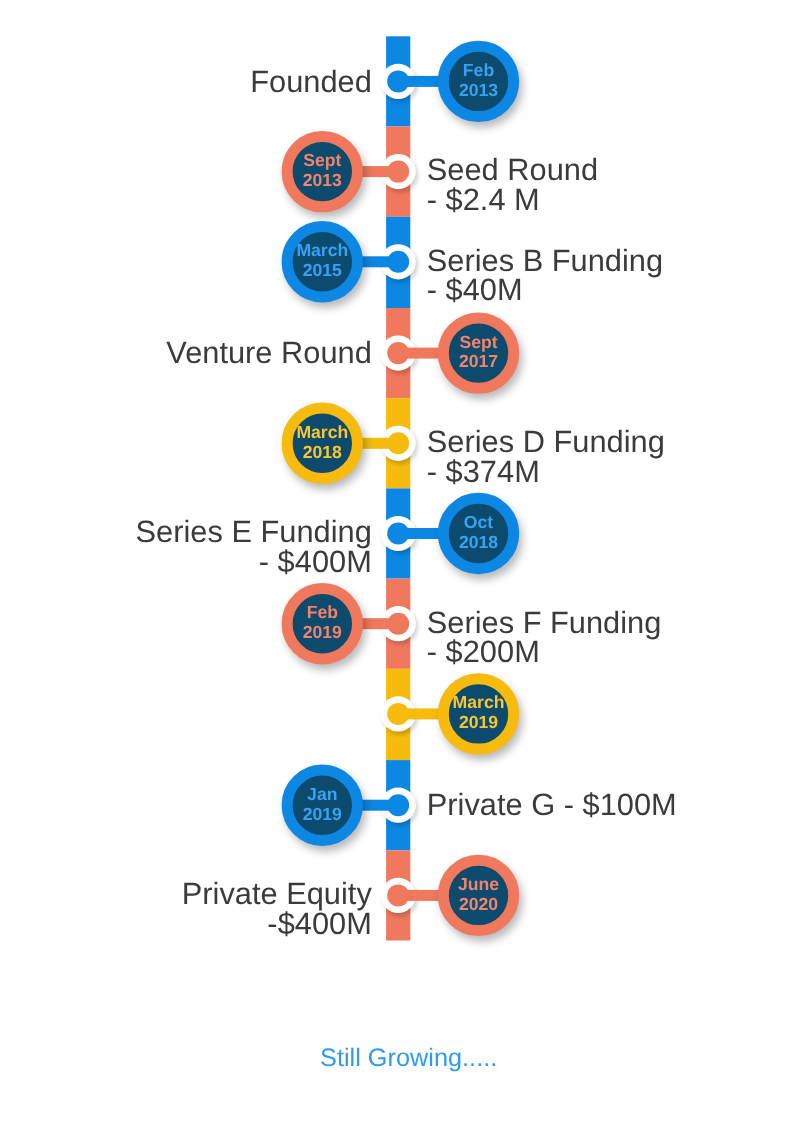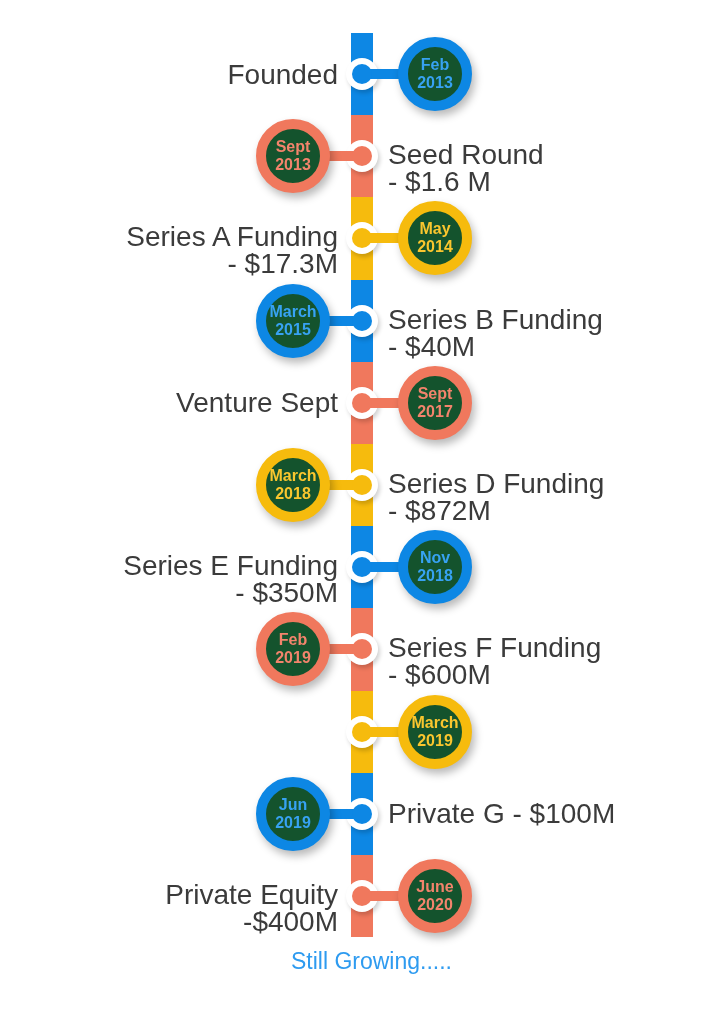--- a/index.html
+++ b/index.html
@@ -45,21 +45,21 @@
     position:absolute; top:50%; margin-top:-5px; height:10px;
     background:var(--c); z-index:4;
   }
   .row.right .connector { left:362px; width:44px; }
   .row.left  .connector { left:318px; width:44px; }
 
   
   .date-circle {
     position:absolute; top:50%; margin-top:-37px;
     width:54px; height:54px; border-radius:50%;
-    background:#14532d; border:10px solid var(--c);
+    background:#0c4a6e; border:10px solid var(--c);
     z-index:6;
     display:flex; align-items:center; justify-content:center;
     box-shadow:3px 5px 8px rgba(0,0,0,0.28);
   }
   .row.right .date-circle { left:398px; }
   .row.left  .date-circle { left:256px; }
 
   .date-text {
     color:var(--ct);
     font-size:16px; line-height:18px; font-weight:600;
@@ -100,98 +100,86 @@
       <div class="core"></div>
       <div class="date-circle">
         <div class="date-text">Feb
 2013</div>
       </div>
     </div>
 
     <div class="row orange left">
       <div class="seg"></div>
       <div class="label two">Seed Round
-- $1.6 M</div>
+- $2.4 M</div>
       <div class="ring"></div>
       <div class="connector"></div>
       <div class="core"></div>
       <div class="date-circle">
         <div class="date-text">Sept
 2013</div>
       </div>
     </div>
 
-    <div class="row yellow right">
-      <div class="seg"></div>
-      <div class="label two">Series A Funding
-- $17.3M</div>
-      <div class="ring"></div>
-      <div class="connector"></div>
-      <div class="core"></div>
-      <div class="date-circle">
-        <div class="date-text">May
-2014</div>
-      </div>
-    </div>
 
     <div class="row blue left">
       <div class="seg"></div>
       <div class="label two">Series B Funding
 - $40M</div>
       <div class="ring"></div>
       <div class="connector"></div>
       <div class="core"></div>
       <div class="date-circle">
         <div class="date-text">March
 2015</div>
       </div>
     </div>
 
     <div class="row orange right">
       <div class="seg"></div>
-      <div class="label">Venture Sept</div>
+      <div class="label">Venture Round</div>
       <div class="ring"></div>
       <div class="connector"></div>
       <div class="core"></div>
       <div class="date-circle">
         <div class="date-text">Sept
 2017</div>
       </div>
     </div>
 
     <div class="row yellow left">
       <div class="seg"></div>
       <div class="label two">Series D Funding
-- $872M</div>
+- $374M</div>
       <div class="ring"></div>
       <div class="connector"></div>
       <div class="core"></div>
       <div class="date-circle">
         <div class="date-text">March
 2018</div>
       </div>
     </div>
 
     <div class="row blue right">
       <div class="seg"></div>
       <div class="label two">Series E Funding
-- $350M</div>
-      <div class="ring"></div>
-      <div class="connector"></div>
-      <div class="core"></div>
-      <div class="date-circle">
-        <div class="date-text">Nov
+- $400M</div>
+      <div class="ring"></div>
+      <div class="connector"></div>
+      <div class="core"></div>
+      <div class="date-circle">
+        <div class="date-text">Oct
 2018</div>
       </div>
     </div>
 
     <div class="row orange left">
       <div class="seg"></div>
       <div class="label two">Series F Funding
-- $600M</div>
+- $200M</div>
       <div class="ring"></div>
       <div class="connector"></div>
       <div class="core"></div>
       <div class="date-circle">
         <div class="date-text">Feb
 2019</div>
       </div>
     </div>
 
     <div class="row yellow right">
@@ -205,21 +193,21 @@
       </div>
     </div>
 
     <div class="row blue left">
       <div class="seg"></div>
       <div class="label">Private G - $100M</div>
       <div class="ring"></div>
       <div class="connector"></div>
       <div class="core"></div>
       <div class="date-circle">
-        <div class="date-text">Jun
+        <div class="date-text">Jan
 2019</div>
       </div>
     </div>
 
     <div class="row orange right">
       <div class="seg"></div>
       <div class="label align-left two">Private Equity
 -$400M</div>
       <div class="ring"></div>
       <div class="connector"></div>

